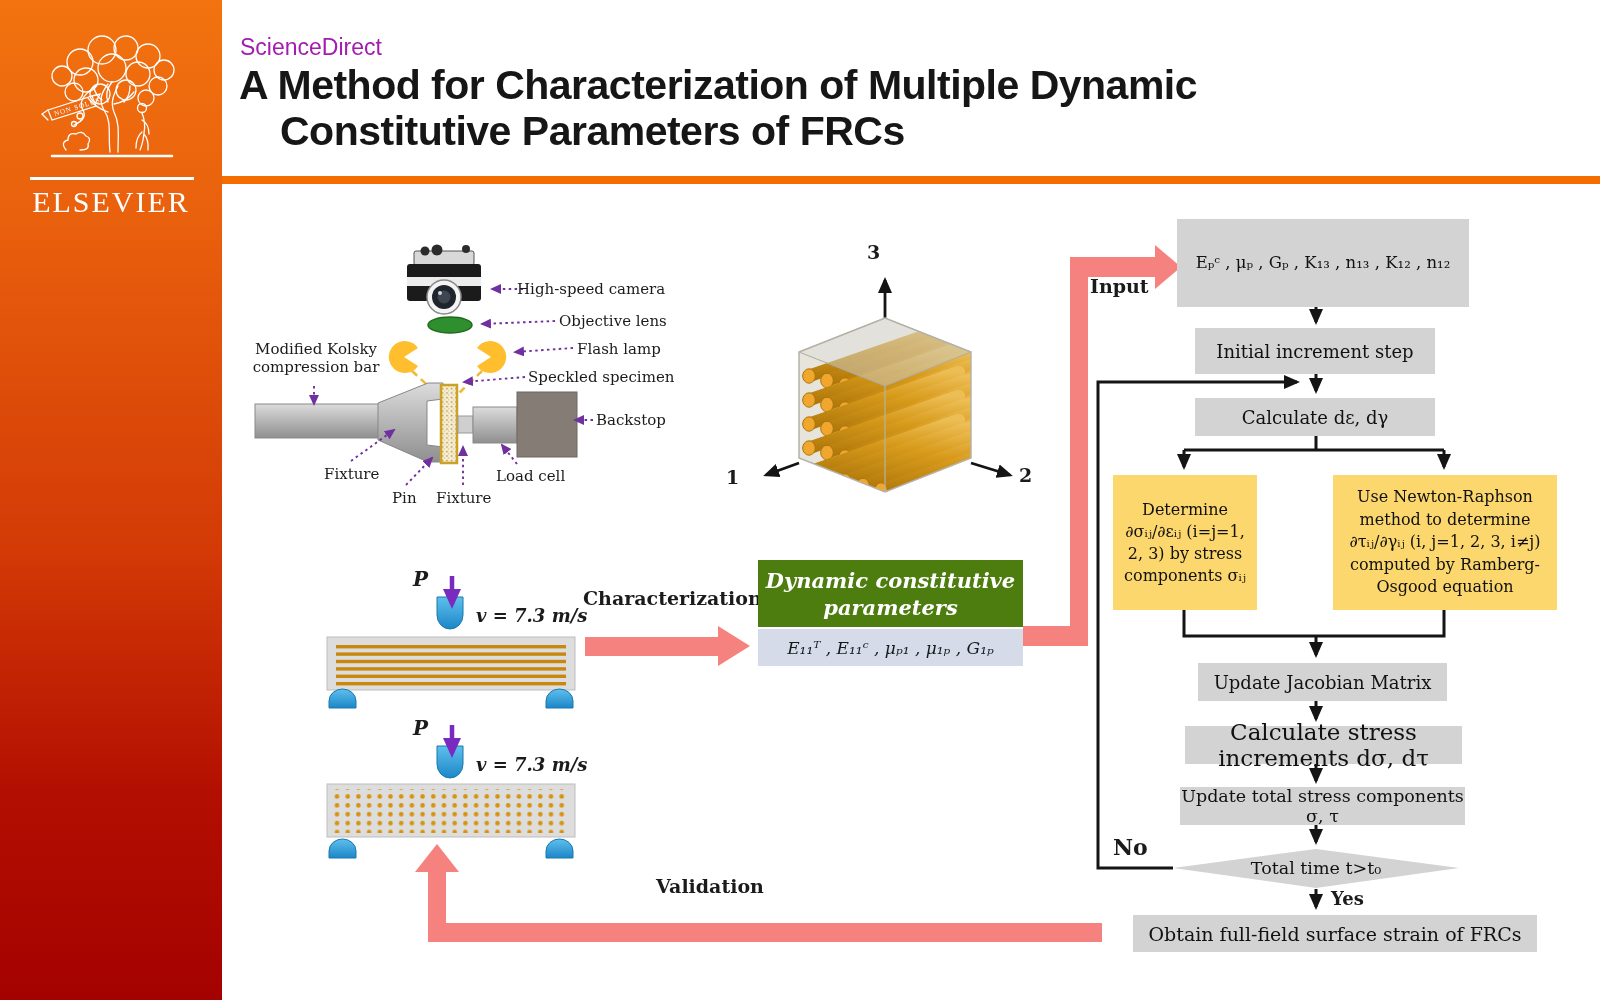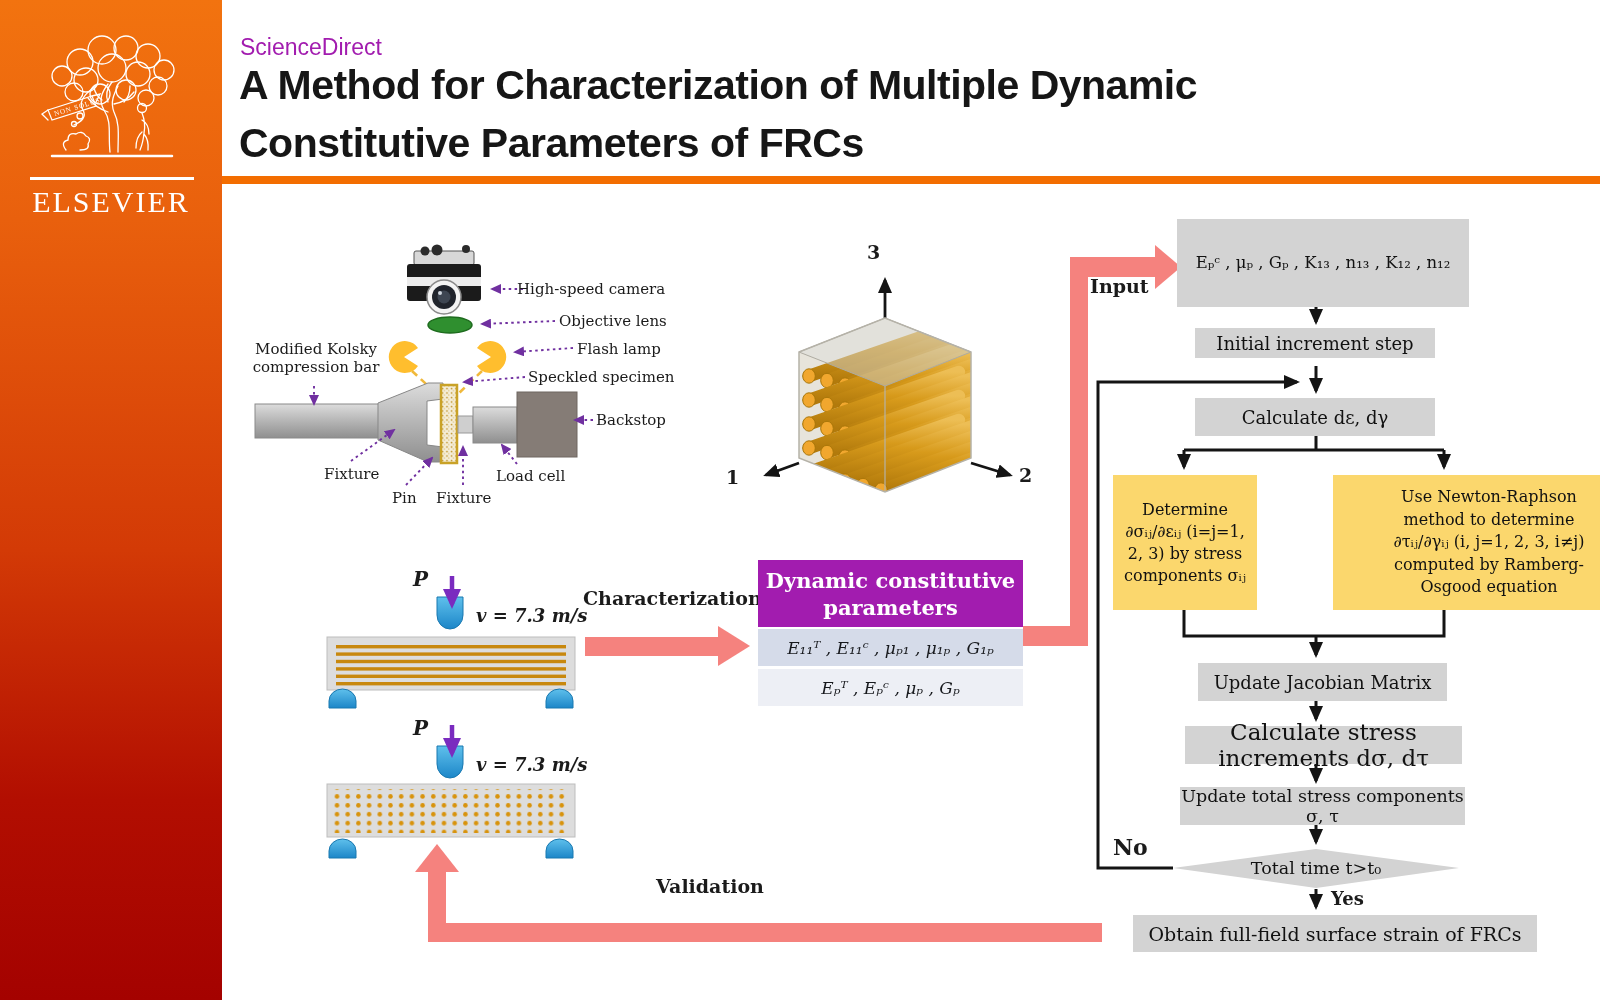--- a/index.html
+++ b/index.html
@@ -24,22 +24,22 @@
   .ital{font-style:italic;}
   .ctr{text-align:center;}
   
   .flowbox{position:absolute;background:#D3D3D3;display:flex;flex-direction:column;
     align-items:center;justify-content:center;text-align:center;
     font-family:"DejaVu Serif","DejaVu Sans",serif;color:#111;}
   .ybox{background:#FBD76D;}
   
   #param-box{left:758px;top:560px;width:265px;position:absolute;
     font-family:"DejaVu Serif","DejaVu Sans",serif;text-align:center;}
-  #param-head{background:#a21caf;color:#fff;font-weight:bold;font-size:21px;line-height:27px;
-    padding:7px 0 6px 0;}
+  #param-head{background:#4d7c0f;color:#fff;font-weight:bold;font-size:21px;line-height:27px;
+    padding:7px 0 6px 0;font-style:italic;}
   .param-row{display:flex;align-items:center;justify-content:center;height:37px;
     font-size:17px;font-style:italic;color:#16181c;}
   #param-row1{background:#D5DBE9;margin-top:2px;}
   #param-row2{background:#EDEFF5;margin-top:3px;}
   svg text{font-family:"Liberation Serif", serif;}
 </style>
 </head>
 <body>
 
 <div class="abs" id="brand-strip"></div>
@@ -80,21 +80,21 @@
     <path d="M26,86 L70,72 L74,82 L30,96 Z" stroke-width="1.2"></path>
     <path d="M26,86 l-6,4 l6,6 M70,72 l8,-2 l-4,8"></path>
   </g>
   <text x="33" y="92" font-size="7" fill="#ffffff" transform="rotate(-17 33 92)" letter-spacing="1">NON SOLUS</text>
 </svg>
 <div class="abs" id="tree-underline"></div>
 <div class="abs" id="elsevier-word">ELSEVIER</div>
 
 <div class="abs" id="sciencedirect">ScienceDirect</div>
 <div class="abs title-line" style="top:62px;">A Method for Characterization of Multiple Dynamic</div>
-<div class="abs title-line" style="top:120px;">Constitutive Parameters of FRCs</div>
+<div class="abs title-line" style="top:108px;margin-left:41px;">Constitutive Parameters of FRCs</div>
 <div class="abs" id="orange-rule"></div>
 
 <svg class="abs" style="left:0;top:0;" width="1600" height="1000" viewBox="0 0 1600 1000">
   <defs>
     <marker id="ah" markerUnits="userSpaceOnUse" markerWidth="16" markerHeight="14" refX="13" refY="7" orient="auto">
       <path d="M0,0 L16,7 L0,14 Z" fill="#141414"></path>
       </marker>
     <marker id="ahp" markerUnits="userSpaceOnUse" markerWidth="11" markerHeight="10" refX="9" refY="5" orient="auto">
       <path d="M0,0 L11,5 L0,10 Z" fill="#7030A0"></path>
       </marker>
@@ -321,36 +321,35 @@
 <div class="lbl bold ctr" style="left:620px;top:877px;width:180px;font-size:19px;">Validation</div>
 <div class="lbl bold" style="left:1113px;top:838px;font-size:22px;">No</div>
 <div class="lbl bold" style="left:1331px;top:890px;font-size:18px;">Yes</div>
 
 <div id="param-box">
   <div id="param-head">
     <div>Dynamic constitutive</div>
     <div>parameters</div>
   </div>
   <div class="param-row" id="param-row1">E₁₁ᵀ , E₁₁ᶜ , μₚ₁ , μ₁ₚ , G₁ₚ</div>
-  <div class="param-row" id="param-row2">Eₚᵀ , Eₚᶜ , μₚ , Gₚ</div>
 </div>
 
 <div class="flowbox" style="left:1177px;top:219px;width:292px;height:88px;font-size:16.5px;line-height:26px;">
   <div>Eₚᶜ , μₚ , Gₚ , K₁₃ , n₁₃ , K₁₂ , n₁₂</div>
 </div>
-<div class="flowbox" style="left:1195px;top:328px;width:240px;height:30px;font-size:18px;">Initial increment step</div>
+<div class="flowbox" style="left:1195px;top:328px;width:240px;height:46px;font-size:18px;">Initial increment step</div>
 <div class="flowbox" style="left:1195px;top:398px;width:240px;height:38px;font-size:18px;">Calculate dε, dγ</div>
 
 <div class="flowbox ybox" style="left:1113px;top:475px;width:144px;height:135px;font-size:16px;line-height:22px;">
   <div>Determine</div>
   <div>∂σᵢⱼ/∂εᵢⱼ (i=j=1,</div>
   <div>2, 3) by stress</div>
   <div>components σᵢⱼ</div>
 </div>
-<div class="flowbox ybox" style="left:1333px;top:475px;width:224px;height:135px;font-size:16px;line-height:22.5px;padding-left:44px;">
+<div class="flowbox ybox" style="left:1333px;top:475px;width:224px;height:135px;font-size:16px;line-height:22.5px;">
   <div>Use Newton-Raphson</div>
   <div>method to determine</div>
   <div>∂τᵢⱼ/∂γᵢⱼ (i, j=1, 2, 3, i≠j)</div>
   <div>computed by Ramberg-</div>
   <div>Osgood equation</div>
 </div>
 
 <div class="flowbox" style="left:1198px;top:663px;width:249px;height:38px;font-size:18px;">Update Jacobian Matrix</div>
 <div class="flowbox" style="left:1185px;top:726px;width:277px;height:38px;font-size:23px;">Calculate stress increments dσ, dτ</div>
 <div class="flowbox" style="left:1180px;top:787px;width:285px;height:38px;font-size:17.5px;">Update total stress components σ, τ</div>

